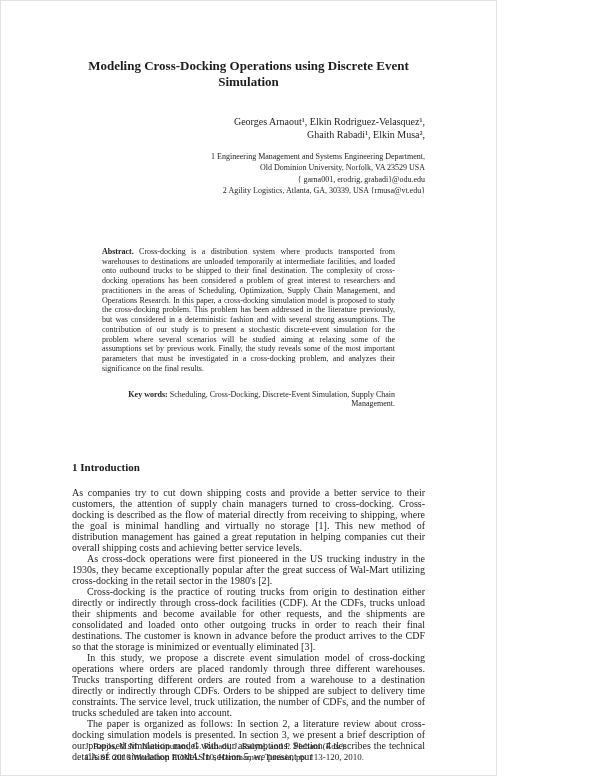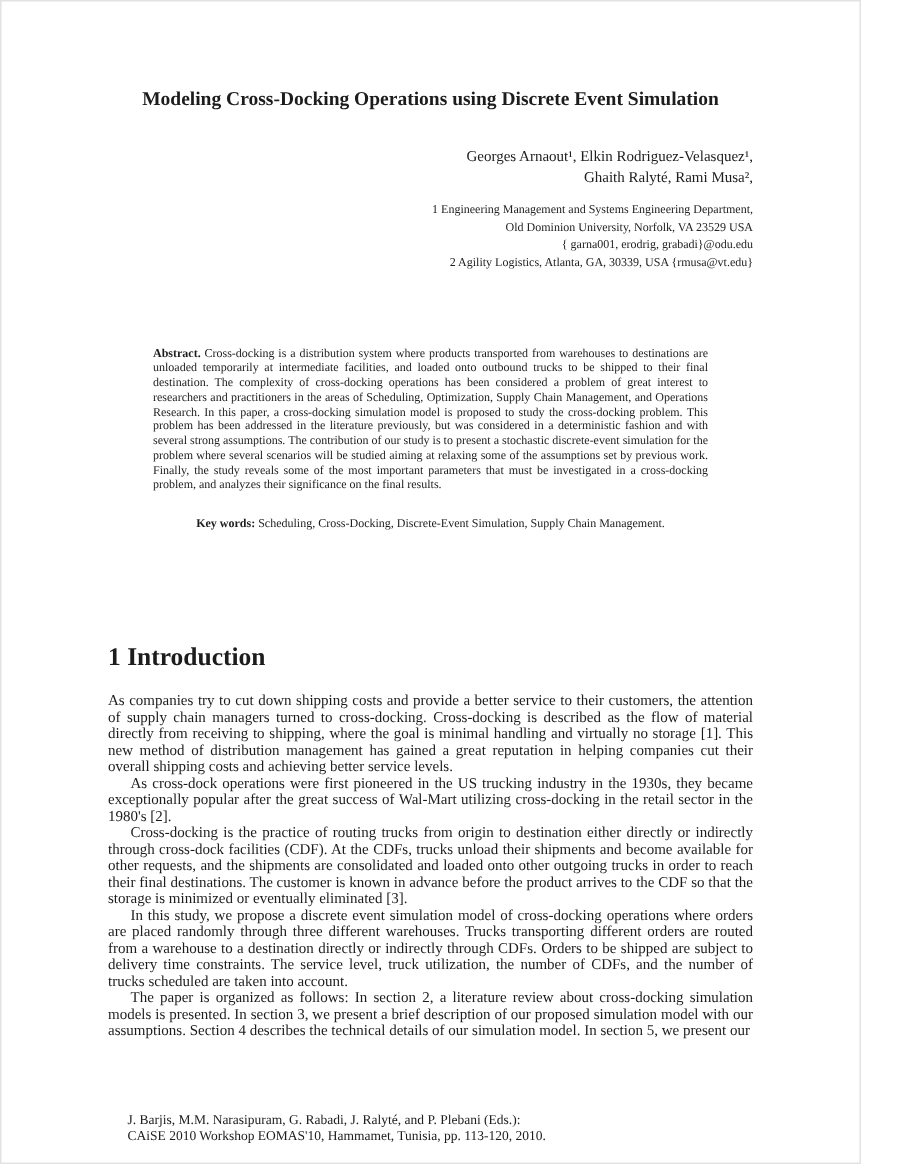--- a/index.html
+++ b/index.html
@@ -5,21 +5,21 @@
   html, body { margin: 0; padding: 0; }
   body {
     width: 600px; height: 776px;
     background: #ffffff;
     font-family: "Liberation Serif", serif;
     color: #1c1c1c;
     -webkit-font-smoothing: antialiased;
   }
   .page {
     position: relative;
-    width: 574px; height: 776px;
+    width: 497px; height: 776px;
     box-sizing: border-box;
     padding: 58px 72px 0 72px;
     background: #ffffff;
     outline: 1px solid #e2e2e2;
     outline-offset: -1px;
     overflow: hidden;
   }
   .title {
     text-align: center;
     font-weight: bold;
@@ -44,26 +44,26 @@
     margin: 50px 30px 12px 30px;
     font-size: 8px;
     line-height: 1.22;
     text-align: justify;
   }
   .abstract .label, .keywords .label { font-weight: bold; }
   .keywords {
     margin: 16px 30px 0 30px;
     font-size: 8px;
     line-height: 1.22;
-    text-align: center;
+    text-align: right;
   }
   .section-heading {
-    font-size: 17px;
+    font-size: 11px;
     font-weight: bold;
-    margin: 74px 0 14px 0;
+    margin: 52px 0 14px 0;
   }
   .body-text p {
     font-size: 10px;
     line-height: 1.1;
     text-align: justify;
     margin: 0;
   }
   .body-text p.indent { text-indent: 15px; }
   .footer {
     position: absolute;
@@ -76,21 +76,21 @@
 </style>
 </head>
 <body>
 
 <div class="page">
 
   <h1 class="title">Modeling Cross-Docking Operations using Discrete Event Simulation</h1>
 
   <div class="authors">
     <div>Georges Arnaout¹, Elkin Rodriguez-Velasquez¹,</div>
-    <div>Ghaith Ralyté, Rami Musa²,</div>
+    <div>Ghaith Rabadi¹, Elkin Musa²,</div>
   </div>
 
   <div class="affiliations">
     <div>1 Engineering Management and Systems Engineering Department,</div>
     <div>Old Dominion University, Norfolk, VA 23529 USA</div>
     <div>{ garna001, erodrig, grabadi}@odu.edu</div>
     <div>2 Agility Logistics, Atlanta, GA, 30339, USA {rmusa@vt.edu}</div>
   </div>
 
   <p class="abstract"><span class="label">Abstract.</span><span> Cross-docking is a distribution system where products transported from warehouses to destinations are unloaded temporarily at intermediate facilities, and loaded onto outbound trucks to be shipped to their final destination. The complexity of cross-docking operations has been considered a problem of great interest to researchers and practitioners in the areas of Scheduling, Optimization, Supply Chain Management, and Operations Research. In this paper, a cross-docking simulation model is proposed to study the cross-docking problem. This problem has been addressed in the literature previously, but was considered in a deterministic fashion and with several strong assumptions. The contribution of our study is to present a stochastic discrete-event simulation for the problem where several scenarios will be studied aiming at relaxing some of the assumptions set by previous work. Finally, the study reveals some of the most important parameters that must be investigated in a cross-docking problem, and analyzes their significance on the final results.</span></p>

